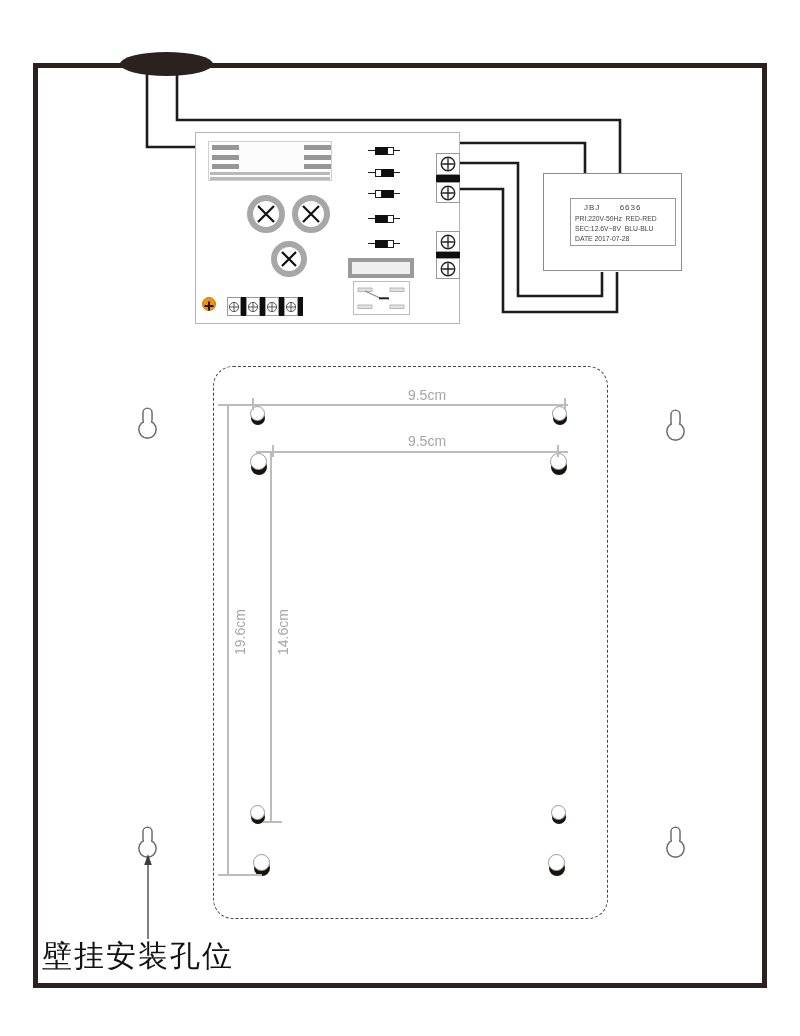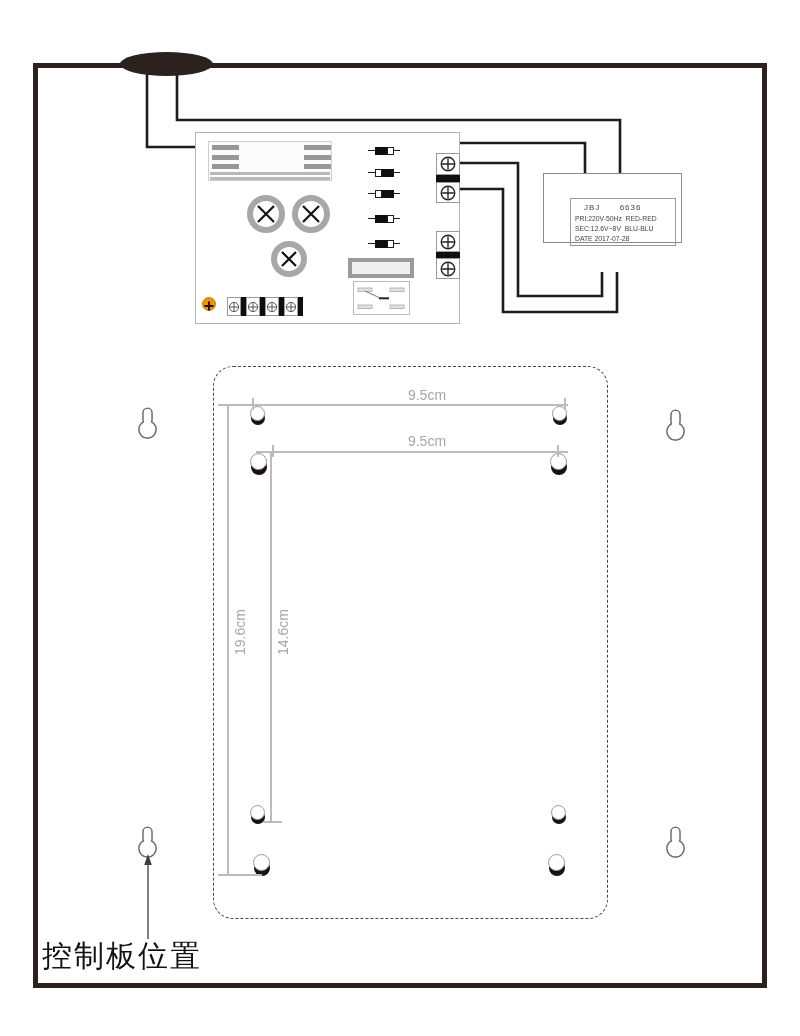--- a/index.html
+++ b/index.html
@@ -38,21 +38,21 @@
                 background:#f0920a;border:1px solid #c97c06;box-sizing:border-box;}
   .term-strip{position:absolute;left:31px;top:164px;height:19px;display:flex;}
   .ts-box{width:14px;height:19px;border:1px solid #9a9a9a;background:#fff;box-sizing:border-box;
           display:flex;align-items:center;justify-content:center;}
   .ts-bar{width:5px;height:19px;background:#0f0f0f;}
   .rt-box{position:absolute;left:240px;width:24px;border:1px solid #9a9a9a;background:#fff;
           box-sizing:border-box;display:flex;align-items:center;justify-content:center;}
   .rt-bar{position:absolute;left:240px;width:24px;background:#0f0f0f;}
 
   
-  .transformer{position:absolute;left:543px;top:173px;width:139px;height:70px;
+  .transformer{position:absolute;left:543px;top:173px;width:139px;height:98px;
                background:#fff;border:1px solid #8a8a8a;box-sizing:border-box;}
   .tf-label{position:absolute;left:26px;top:24px;width:106px;height:48px;
             border:1px solid #9a9a9a;box-sizing:border-box;padding:3px 4px;}
   .tf-line{font-size:6.8px;line-height:1.5;color:#3f3f3f;white-space:pre;
            font-family:"Liberation Sans",sans-serif;}
   .tf-line-1{font-size:8px;padding-left:9px;letter-spacing:1px;}
 
   
   .dashed-area{position:absolute;left:213px;top:366px;width:395px;height:553px;
                border:1.6px dashed #474747;border-radius:20px;box-sizing:border-box;}
@@ -329,15 +329,15 @@
 
   <div class="dim-v" style="left:270px;top:451px;height:371px"></div>
   <div class="dim-h" style="left:263px;top:821px;width:19px"></div>
   <div class="dim-label dim-label-v" style="left:253px;top:624px">14.6cm</div>
 
 
   <svg class="abs" style="left:139px;top:853px" width="18" height="88" viewBox="0 0 18 88">
     <line x1="9" y1="86" x2="9" y2="9" stroke="#3d3d3d" stroke-width="1.3"></line>
     <polygon points="9,1 5.2,12 12.8,12" fill="#3d3d3d"></polygon>
   </svg>
-  <div class="wall-label">控制板位置</div>
+  <div class="wall-label">壁挂安装孔位</div>
 
 </div>
 
 </body></html>

